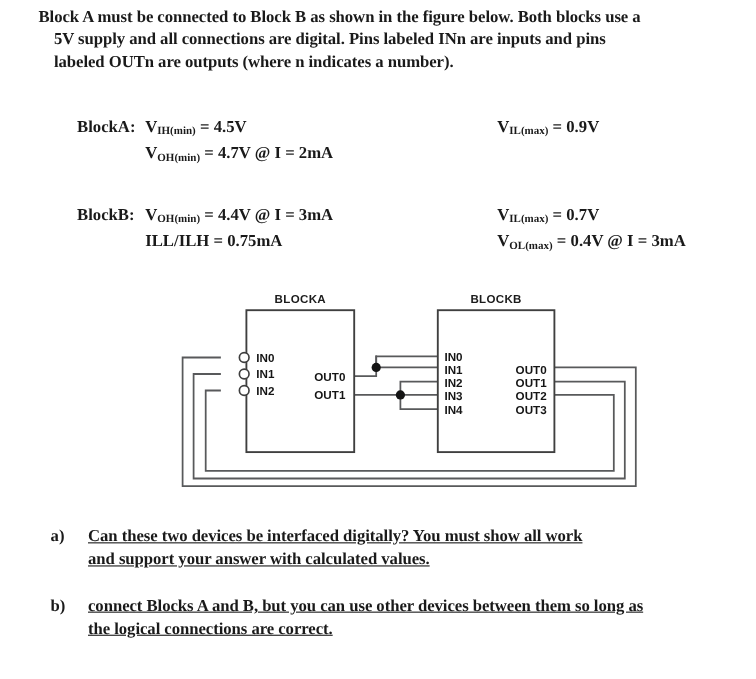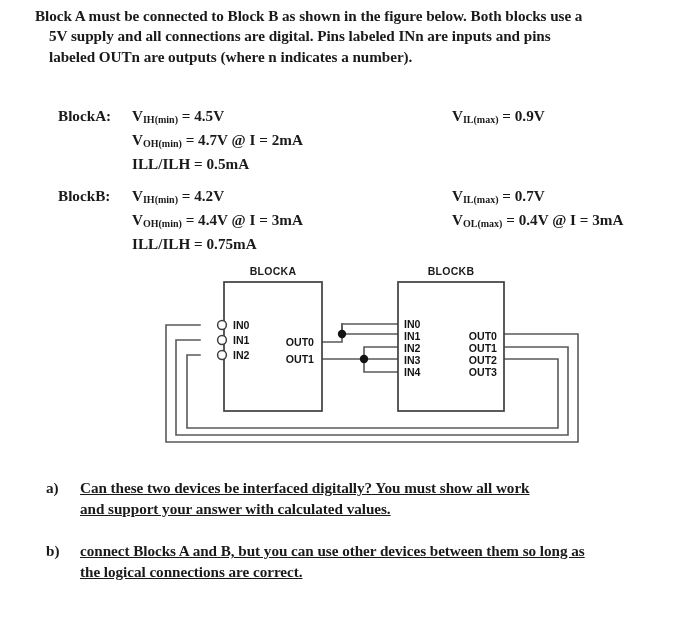--- a/index.html
+++ b/index.html
@@ -43,21 +43,21 @@
     position: absolute;
     font-size: 15.2px;
     line-height: 19.6px;
     font-weight: 600;
   }
   #specA { left: 30px; top: 106px; }
   #specB { left: 30px; top: 186px; }
 
   .spec-name {
     position: absolute;
-    left: 4px;
+    left: 16px;
     top: 0;
     width: 72px;
     white-space: nowrap;
   }
   .spec-col {
     position: absolute;
     top: 0;
     white-space: nowrap;
   }
   .spec-col.left  { left: 78px; }
@@ -132,37 +132,31 @@
 
   <div class="specblock" id="specA">
     <span class="spec-name">BlockA:</span>
     <span class="spec-col left">
       <span class="row">
         <span class="vsym">V</span><span class="sub">IH(min)</span><span> = 4.5V</span>
       </span>
       <span class="row">
         <span class="vsym">V</span><span class="sub">OH(min)</span><span> = 4.7V @ I = 2mA</span>
       </span>
-      <span class="row">
-        <span class="vsym">ILL/ILH</span><span class="sub"></span><span> = 0.5mA</span>
-      </span>
     </span>
     <span class="spec-col right">
       <span class="row">
         <span class="vsym">V</span><span class="sub">IL(max)</span><span> = 0.9V</span>
       </span>
     </span>
   </div>
 
   <div class="specblock" id="specB">
     <span class="spec-name">BlockB:</span>
     <span class="spec-col left">
-      <span class="row">
-        <span class="vsym">V</span><span class="sub">IH(min)</span><span> = 4.2V</span>
-      </span>
       <span class="row">
         <span class="vsym">V</span><span class="sub">OH(min)</span><span> = 4.4V @ I = 3mA</span>
       </span>
       <span class="row">
         <span class="vsym">ILL/ILH</span><span class="sub"></span><span> = 0.75mA</span>
       </span>
     </span>
     <span class="spec-col right">
       <span class="row">
         <span class="vsym">V</span><span class="sub">IL(max)</span><span> = 0.7V</span>

